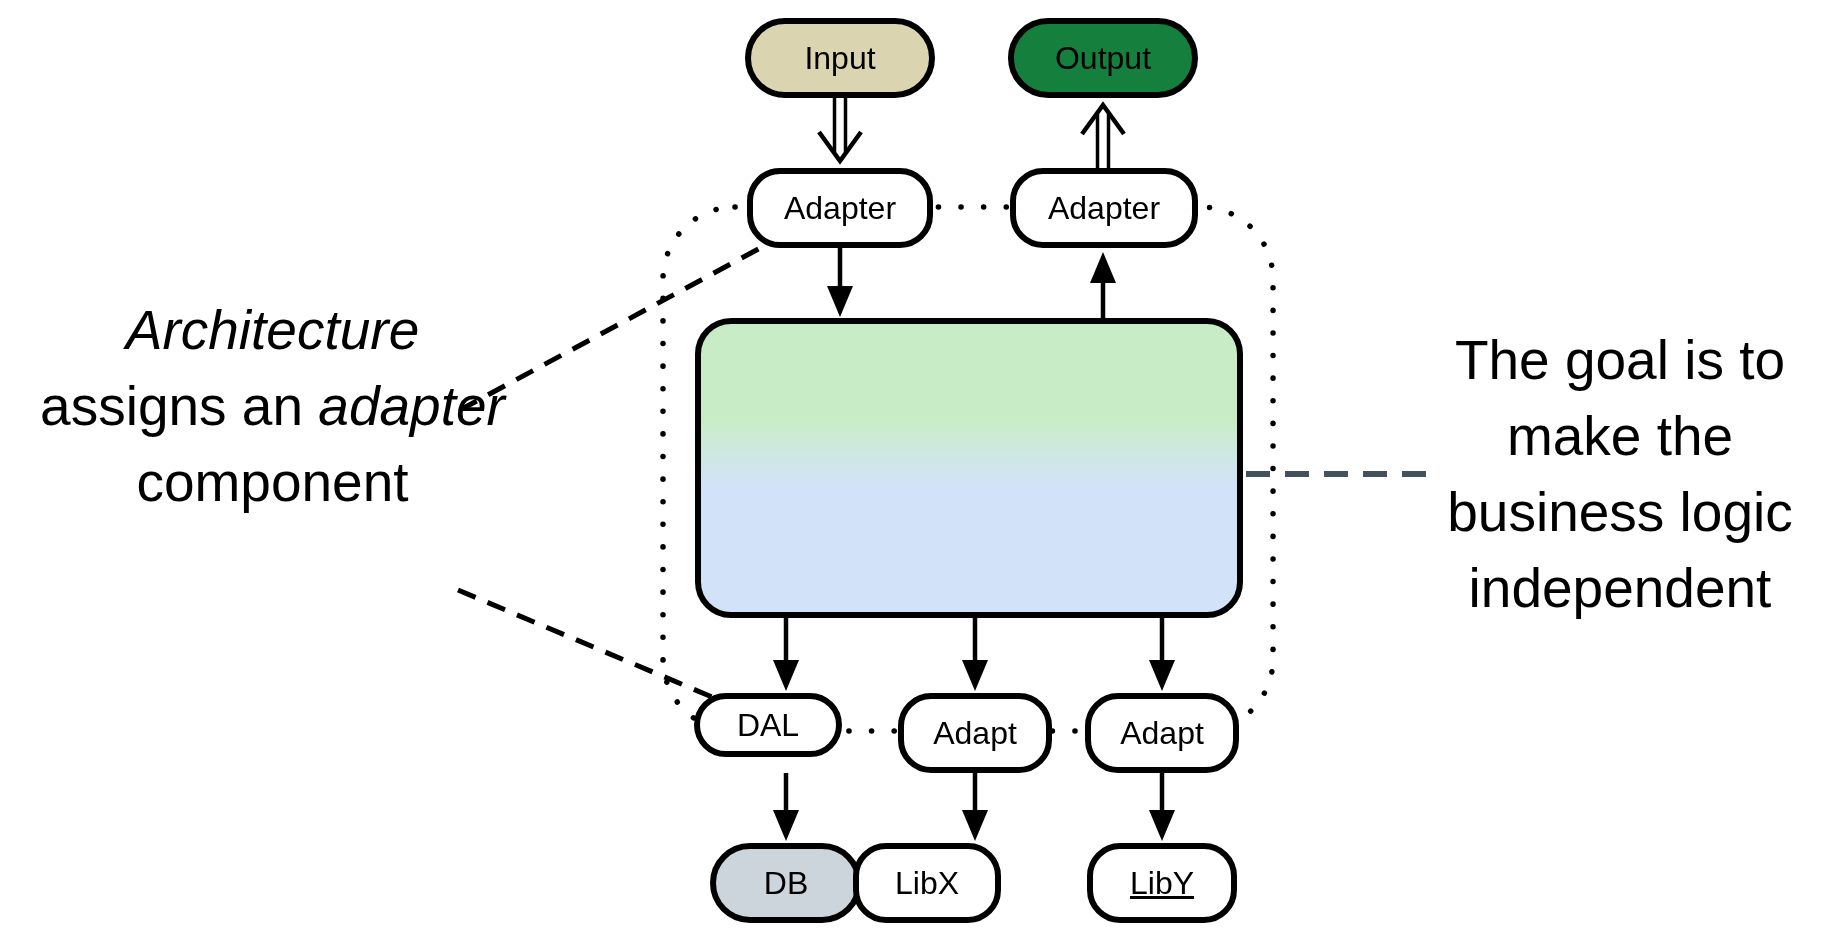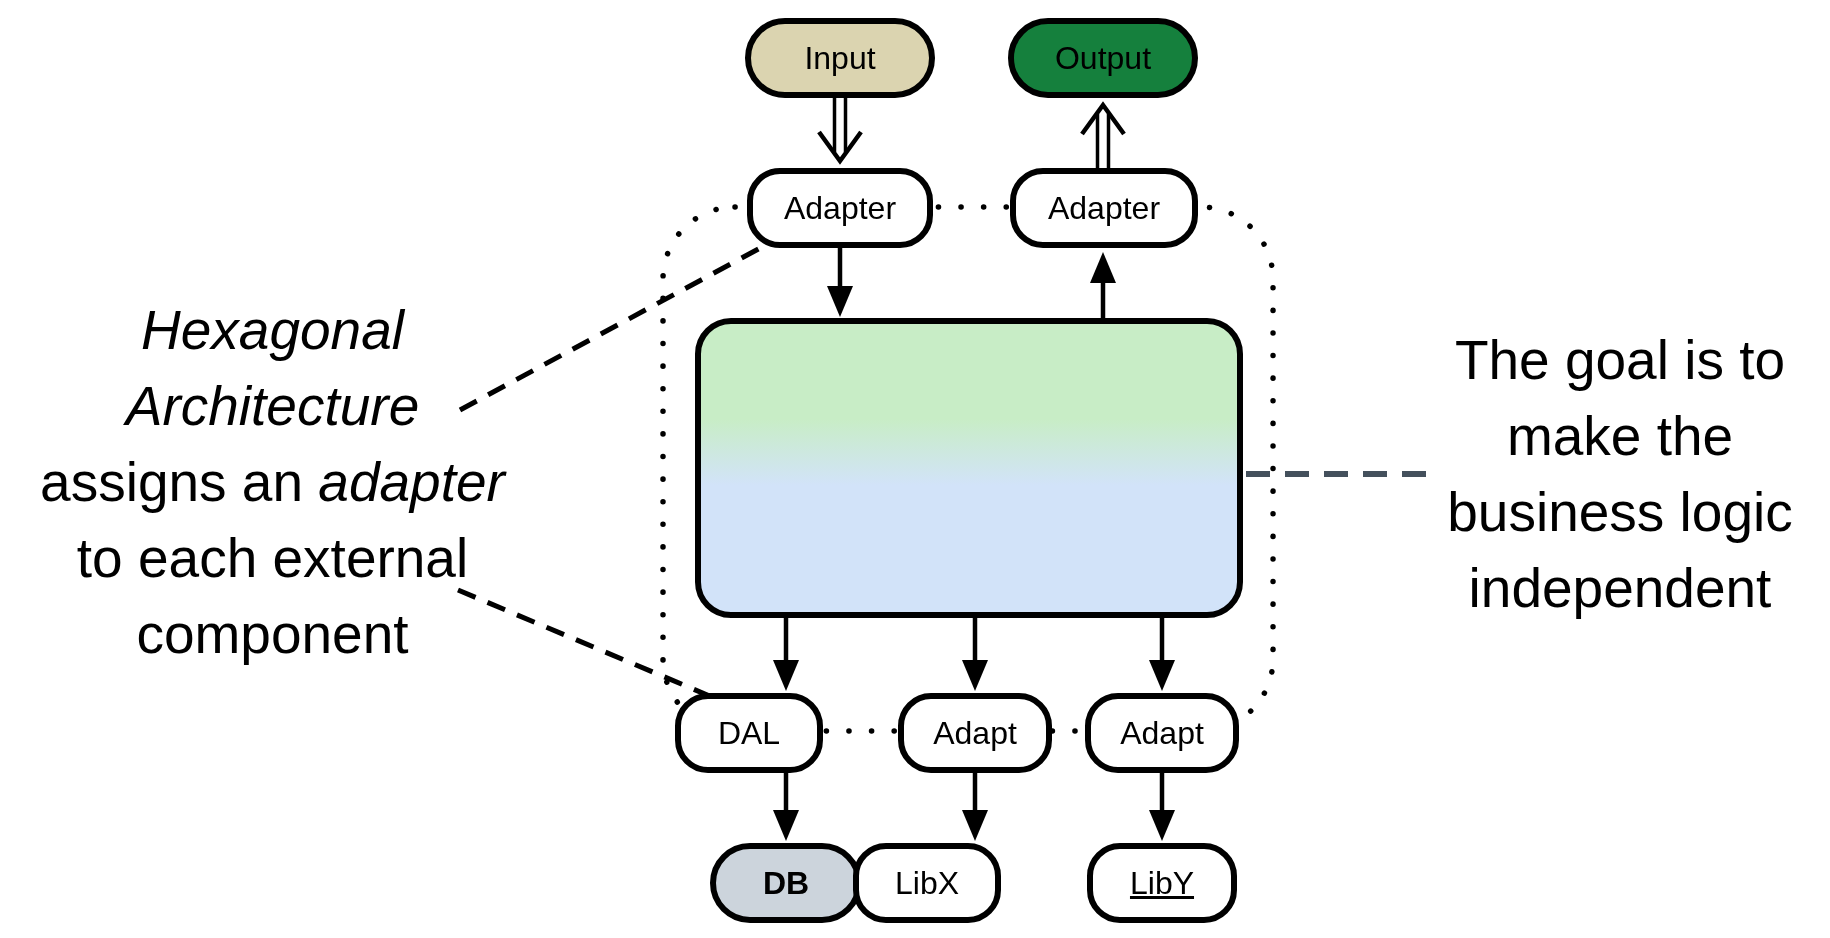--- a/index.html
+++ b/index.html
@@ -20,24 +20,24 @@
     font-size:32px;color:#000;
     white-space:nowrap;
     z-index:2;
   }
   .pill-ext{border-radius:40px;}
   .pill{border-radius:33px;}
   .node-input   {left:745px; top:18px;  width:190px; height:80px; background:#dbd4b0;}
   .node-output  {left:1008px;top:18px;  width:190px; height:80px; background:#15803d;}
   .node-adp-in  {left:747px; top:168px; width:186px; height:80px;}
   .node-adp-out {left:1010px;top:168px; width:188px; height:80px;}
-  .node-dal     {left:675px; top:693px; width:148px; height:80px;}
+  .node-dal     {left:694px; top:693px; width:148px; height:64px;}
   .node-adapt1  {left:898px; top:693px; width:154px; height:80px;}
   .node-adapt2  {left:1085px;top:693px; width:154px; height:80px;}
-  .node-db      {left:710px; top:843px; width:152px; height:80px; background:#ccd4dc;font-weight:bold;}
+  .node-db      {left:710px; top:843px; width:152px; height:80px; background:#ccd4dc;}
   .node-libx    {left:853px; top:843px; width:148px; height:80px;}
   .node-liby    {left:1087px;top:843px; width:150px; height:80px;text-decoration:underline;}
   .core-box{
     position:absolute;left:695px;top:318px;width:548px;height:300px;
     box-sizing:border-box;border:6px solid #000;border-radius:36px;
     background:linear-gradient(180deg,#c8edc6 0%,#c8edc6 33%,#d2e3f9 56%,#d2e3f9 100%);
     z-index:1;
   }
   .note{
     position:absolute;z-index:2;
@@ -141,24 +141,22 @@
       <span>DB</span>
     </div>
   <div class="node pill node-libx">
       <span>LibX</span>
     </div>
   <div class="node pill node-liby">
       <span>LibY</span>
     </div>
 
   <div class="note note-left">
-    <div><span class="it">Hexagonal</span></div>
     <div><span class="it">Architecture</span></div>
     <div><span>assigns an </span><span class="it">adapter</span></div>
-    <div>to each external</div>
     <div>component</div>
   </div>
 
   <div class="note note-right">
     <div>The goal is to</div>
     <div>make the</div>
     <div>business logic</div>
     <div>independent</div>
   </div>
 

